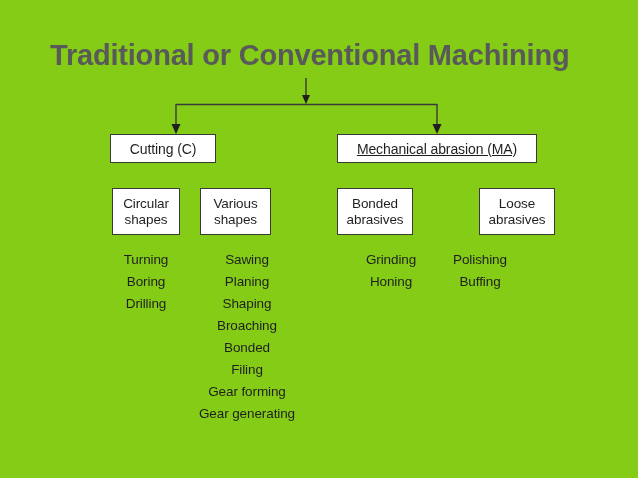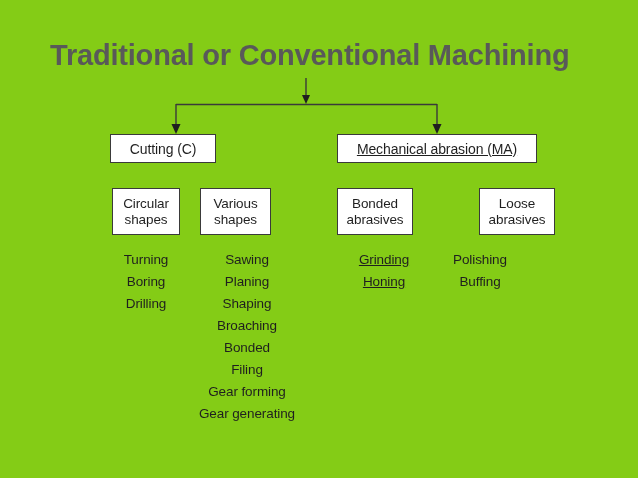--- a/index.html
+++ b/index.html
@@ -124,24 +124,23 @@
     left: 86px;
     top: 249px;
     width: 120px;
   }
   #leaves-various {
     left: 187px;
     top: 249px;
     width: 120px;
   }
   #leaves-bonded {
-    left: 324px;
-    top: 249px;
-    width: 120px;
-    text-decoration: underline;
+    left: 331px;
+    top: 249px;
+    width: 120px;
   }
   #leaves-loose {
     left: 420px;
     top: 249px;
     width: 120px;
   }
 </style>
 </head>
 <body>
 

